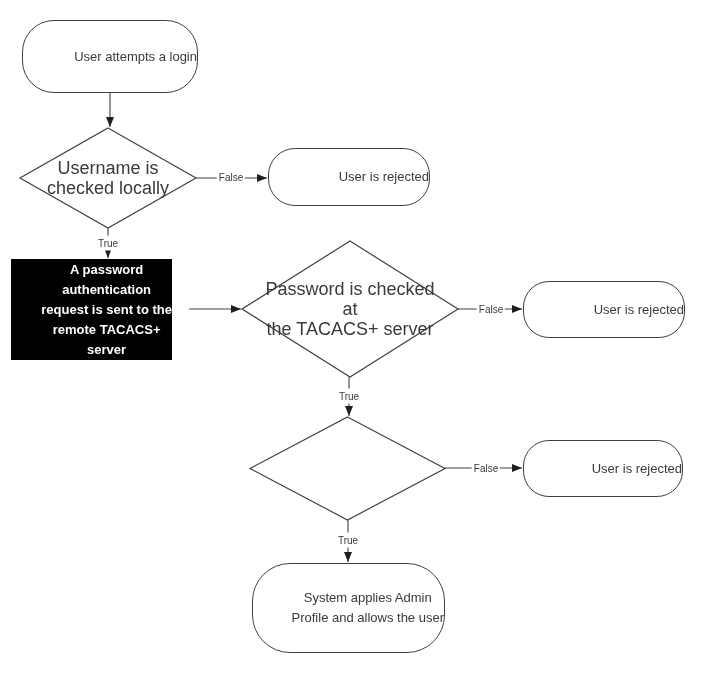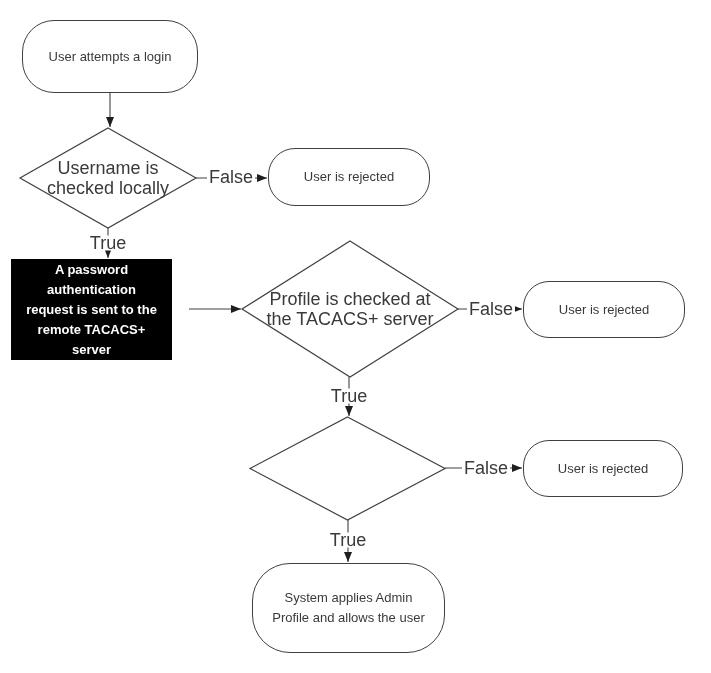--- a/index.html
+++ b/index.html
@@ -13,33 +13,33 @@
   html,body{margin:0;padding:0;background:var(--background);}
   .canvas{
     position:relative;width:711px;height:673px;background:var(--background);
     font-family:"Liberation Sans",sans-serif;color:var(--text);overflow:hidden;
   }
   svg.wires{position:absolute;left:0;top:0;z-index:1;}
   .shape-outline{fill:#ffffff;stroke:var(--line);stroke-width:1.2;}
   .wire{stroke:var(--line);stroke-width:1.1;fill:none;}
   .node{
     position:absolute;z-index:2;box-sizing:border-box;
-    display:flex;align-items:center;justify-content:center;text-align:center;
+    display:flex;align-items:center;justify-content:flex-end;text-align:center;
     font-size:13px;line-height:20px;color:var(--text);
   }
   .stadium{background:#ffffff;border:1.2px solid var(--line);}
   .process-highlight{background:var(--highlight_bg);color:var(--highlight_text);font-weight:700;}
   .node .label{white-space:pre-line;}
   .decision-label{
     position:absolute;z-index:3;transform:translate(-50%,-50%);
     text-align:center;font-size:18px;line-height:20px;white-space:pre-line;color:var(--text);
   }
   .edge-label{
     position:absolute;z-index:3;transform:translate(-50%,-50%);
-    background:var(--background);padding:0 2px;font-size:18px;line-height:15px;color:var(--text);
+    background:var(--background);padding:0 2px;font-size:10px;line-height:15px;color:var(--text);
   }
 </style>
 </head>
 <body>
 
 <div class="canvas">
 
   <svg class="wires" width="711" height="673" viewBox="0 0 711 673">
     <defs>
       <marker id="arrow" viewBox="0 0 10 8" refX="10" refY="4" markerWidth="10" markerHeight="8" markerUnits="userSpaceOnUse" orient="auto">
@@ -85,21 +85,21 @@
     <span class="label">User is rejected</span>
   </div>
 
   <div class="node stadium" style="left:252px;top:563px;width:193px;height:90px;border-radius:38px;">
     <span class="label">System applies Admin
 Profile and allows the user</span>
   </div>
 
   <div class="decision-label" style="left:108px;top:178px;width:140px;">Username is
 checked locally</div>
-  <div class="decision-label" style="left:350px;top:309px;width:175px;">Profile is checked at
+  <div class="decision-label" style="left:350px;top:309px;width:175px;">Password is checked at
 the TACACS+ server</div>
 
   <span class="edge-label" style="left:231px;top:177px;">False</span>
   <span class="edge-label" style="left:108px;top:243px;">True</span>
   <span class="edge-label" style="left:491px;top:309px;">False</span>
   <span class="edge-label" style="left:349px;top:396px;">True</span>
   <span class="edge-label" style="left:486px;top:468px;">False</span>
   <span class="edge-label" style="left:348px;top:540px;">True</span>
 
 </div>

